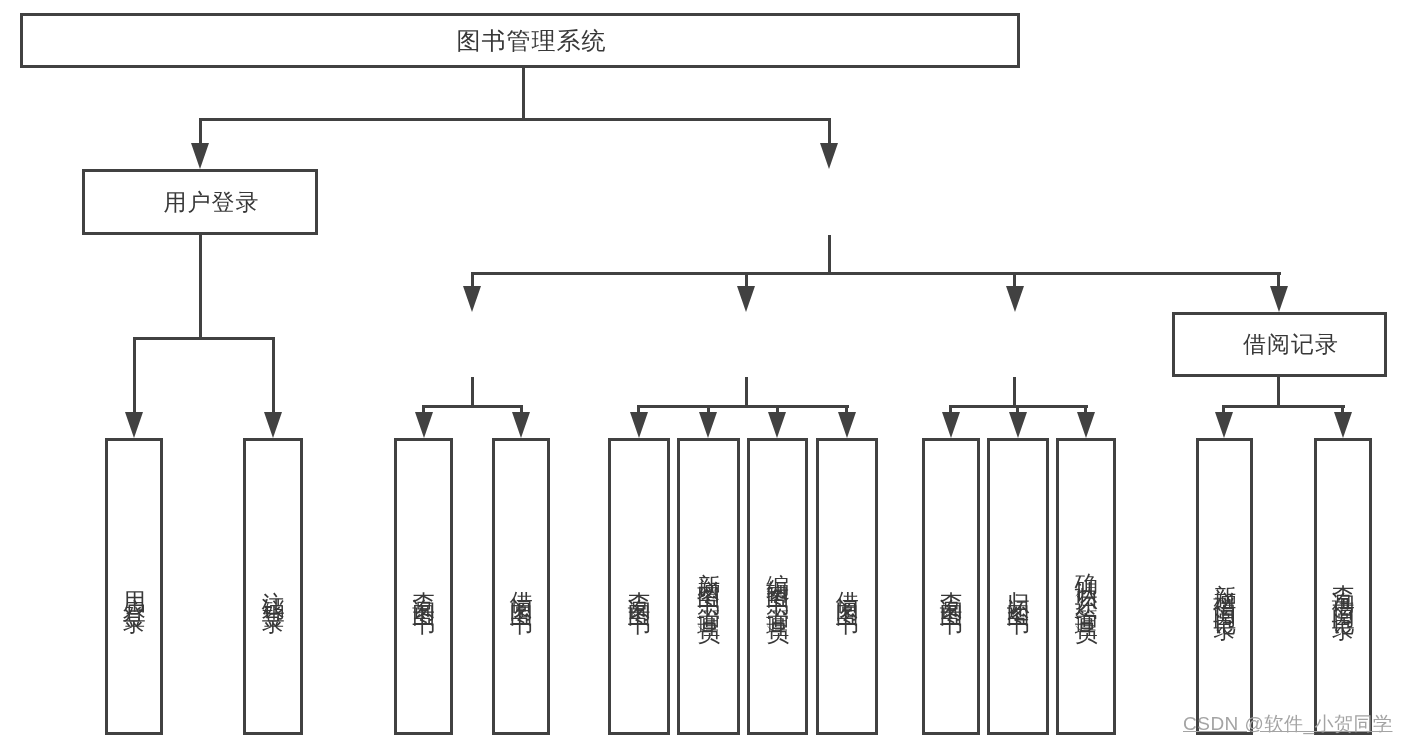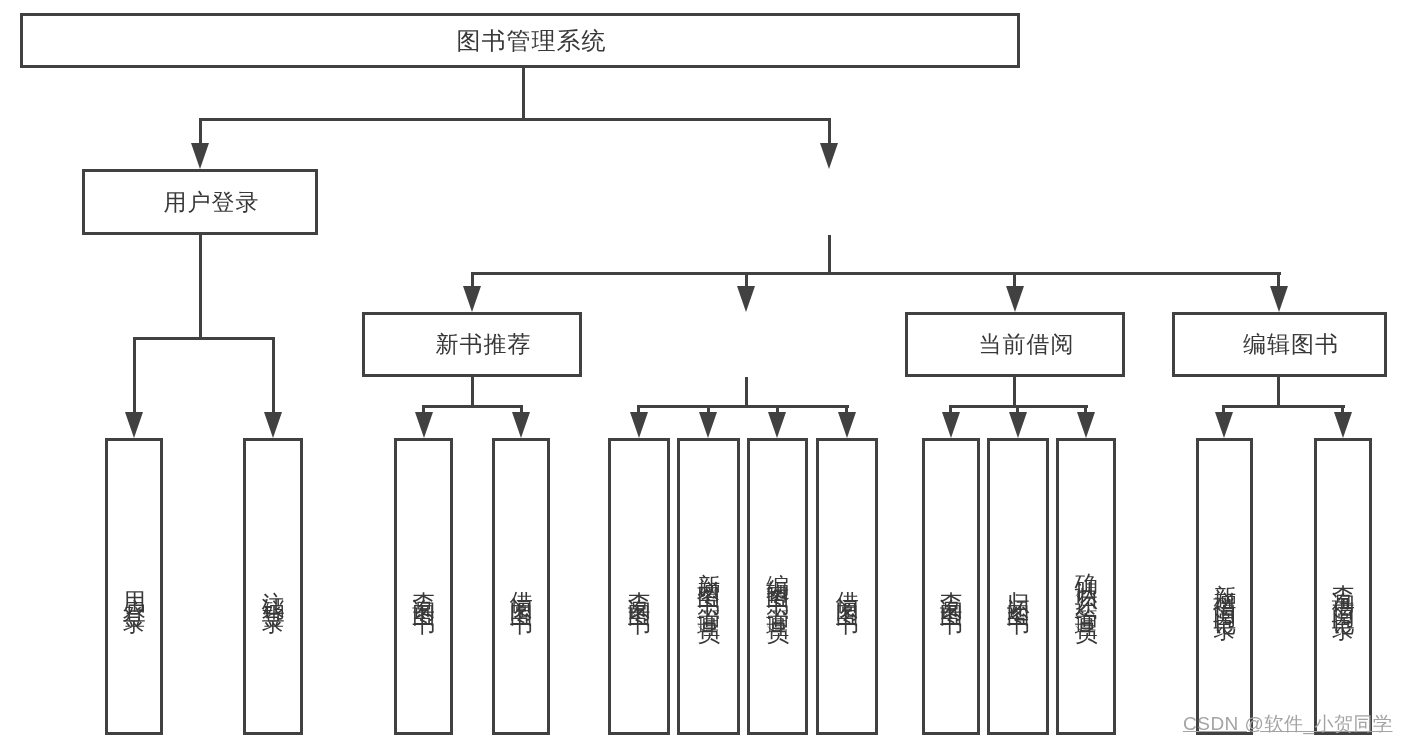--- a/index.html
+++ b/index.html
@@ -69,28 +69,22 @@
   <div class="hline" style="left:471px;top:272px;width:810px;"></div>
   <div class="vline" style="left:471px;top:272px;height:18px;"></div>
   <div class="arrow" style="left:463px;top:286px;"></div>
   <div class="vline" style="left:745px;top:272px;height:18px;"></div>
   <div class="arrow" style="left:737px;top:286px;"></div>
   <div class="vline" style="left:1013px;top:272px;height:18px;"></div>
   <div class="arrow" style="left:1006px;top:286px;"></div>
   <div class="vline" style="left:1277px;top:272px;height:18px;"></div>
   <div class="arrow" style="left:1270px;top:286px;"></div>
 
-  <div class="box hbox" style="left:362px;top:312px;width:220px;height:65px;">
-    <span>新书推荐</span>
-  </div>
-  <div class="box hbox" style="left:905px;top:312px;width:220px;height:65px;">
-    <span>当前借阅</span>
-  </div>
   <div class="box hbox" style="left:1172px;top:312px;width:215px;height:65px;">
-    <span>编辑图书</span>
+    <span>借阅记录</span>
   </div>
 
   <div class="vline" style="left:471px;top:377px;height:31px;"></div>
   <div class="hline" style="left:423px;top:405px;width:100px;"></div>
   <div class="vline" style="left:422px;top:405px;height:10px;"></div>
   <div class="arrow" style="left:415px;top:412px;"></div>
   <div class="vline" style="left:520px;top:405px;height:10px;"></div>
   <div class="arrow" style="left:512px;top:412px;"></div>
 
   <div class="vline" style="left:745px;top:377px;height:31px;"></div>

